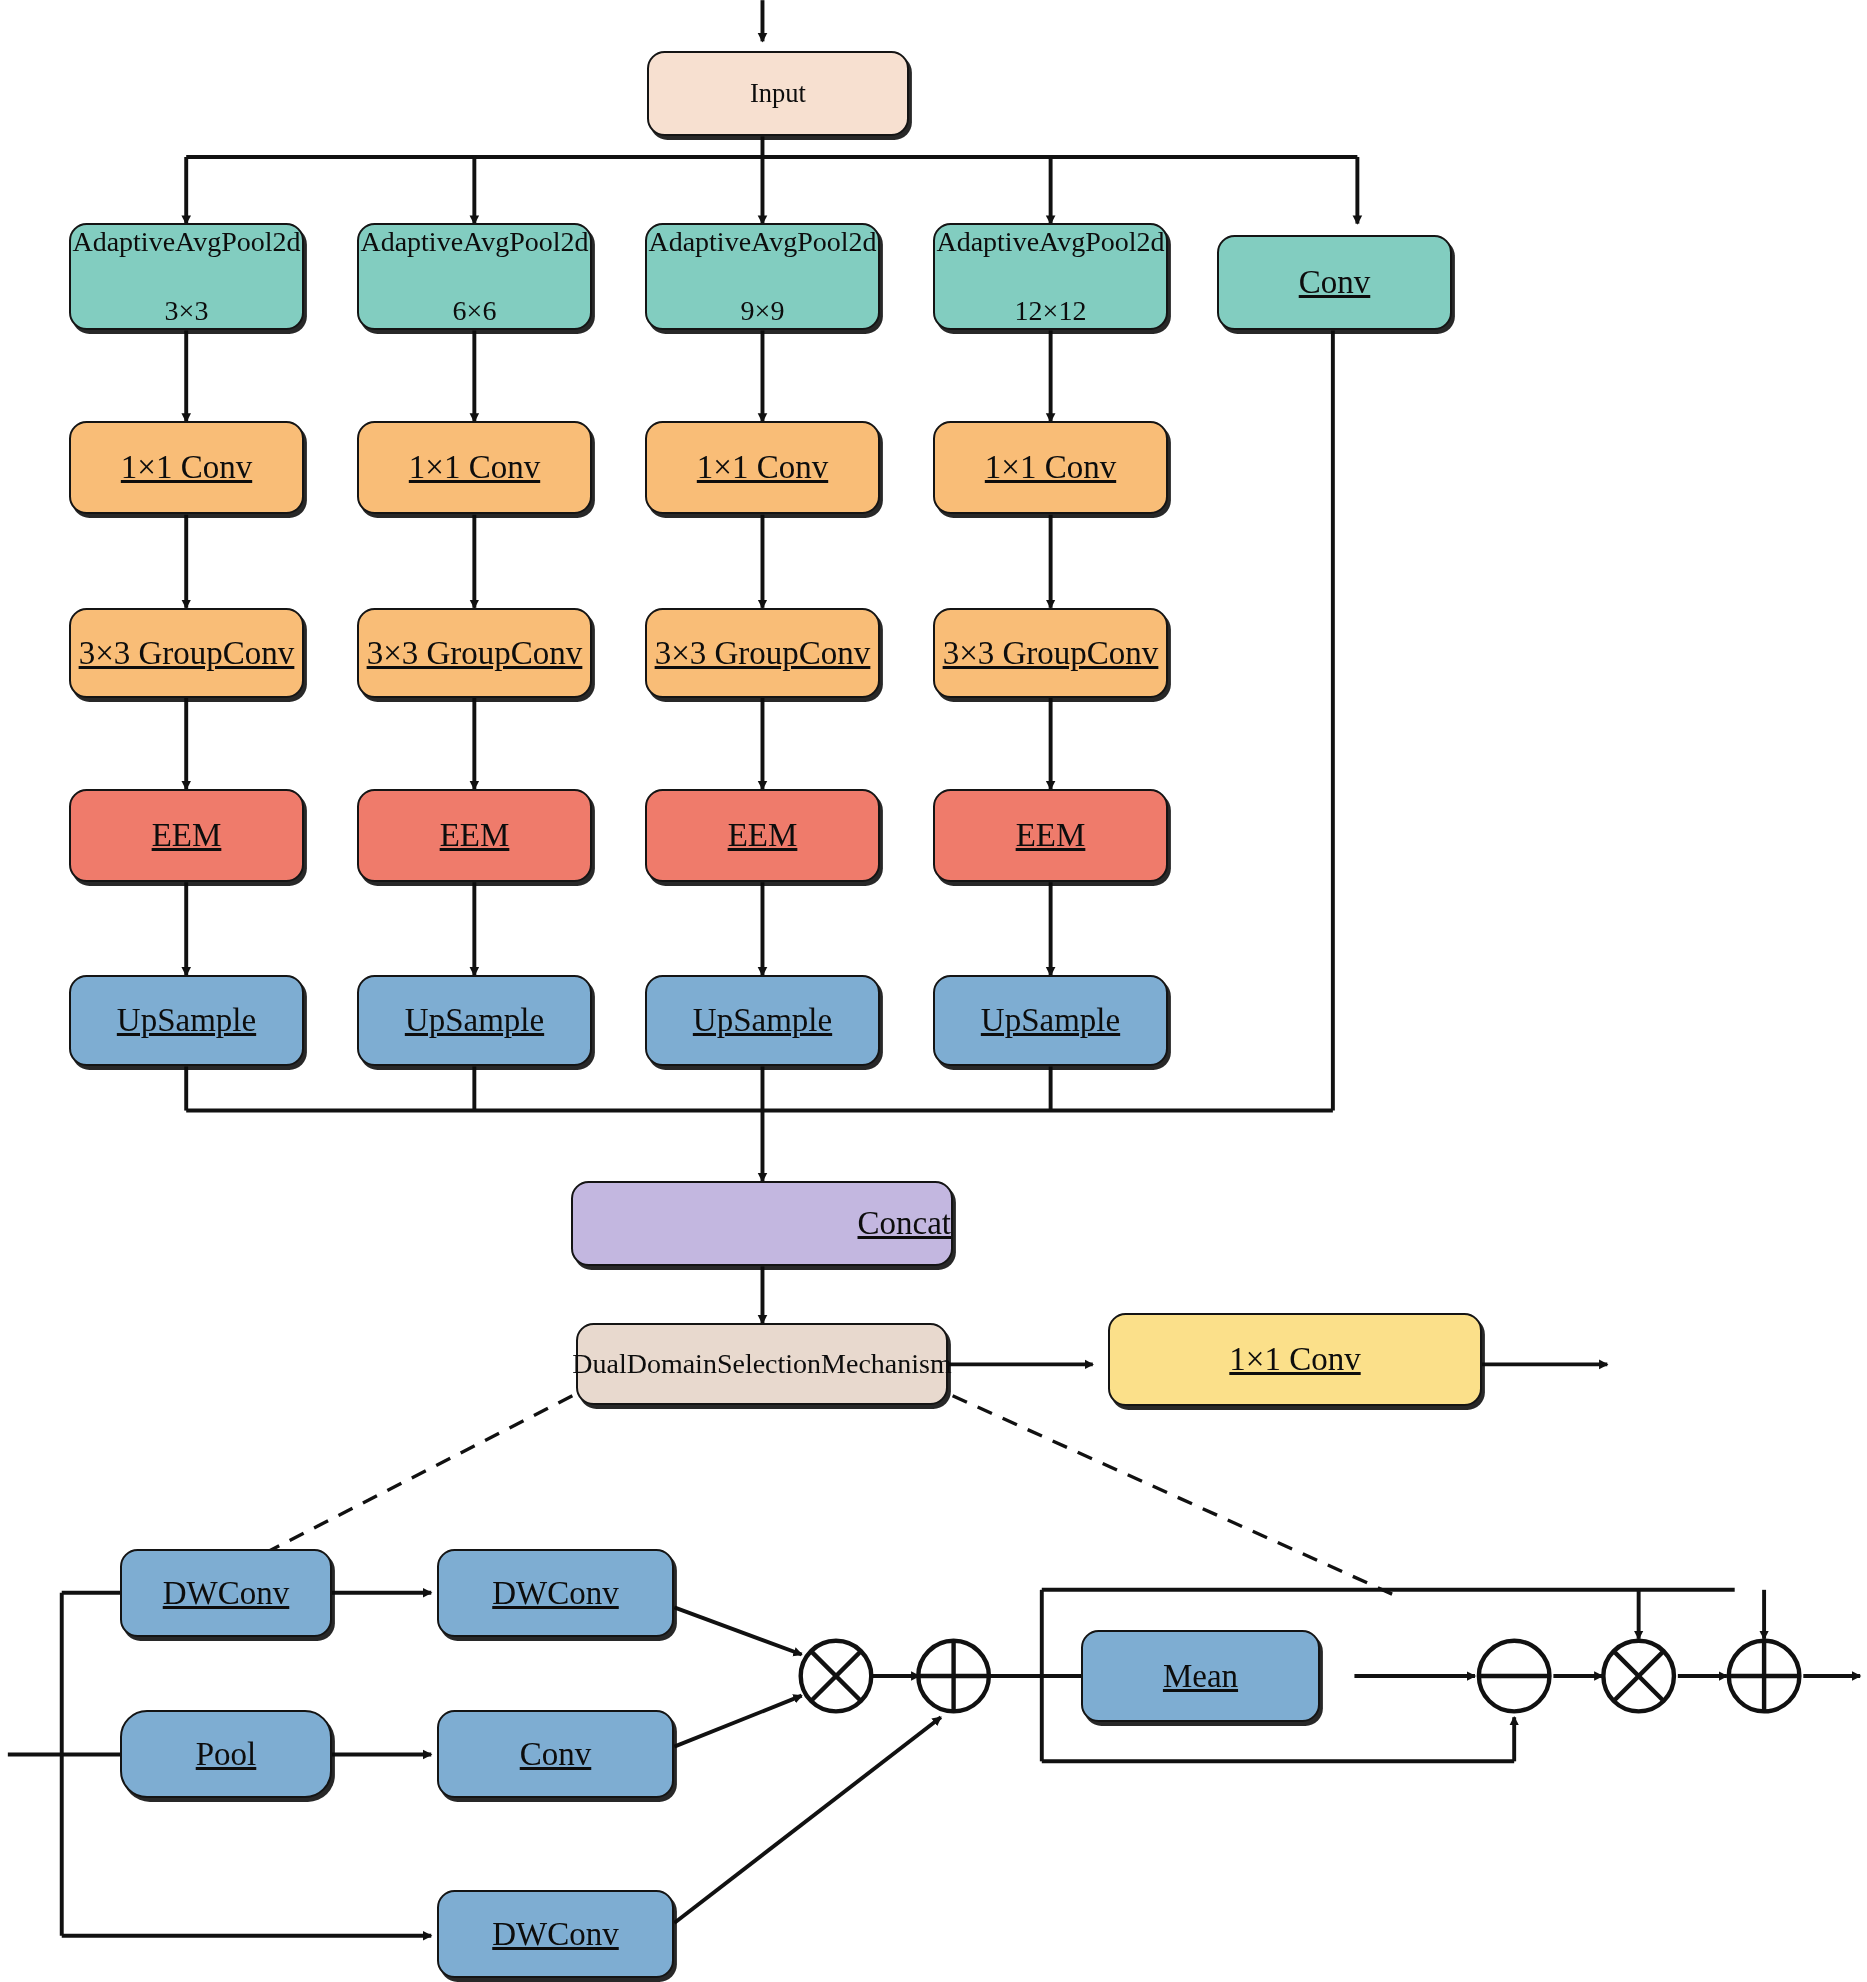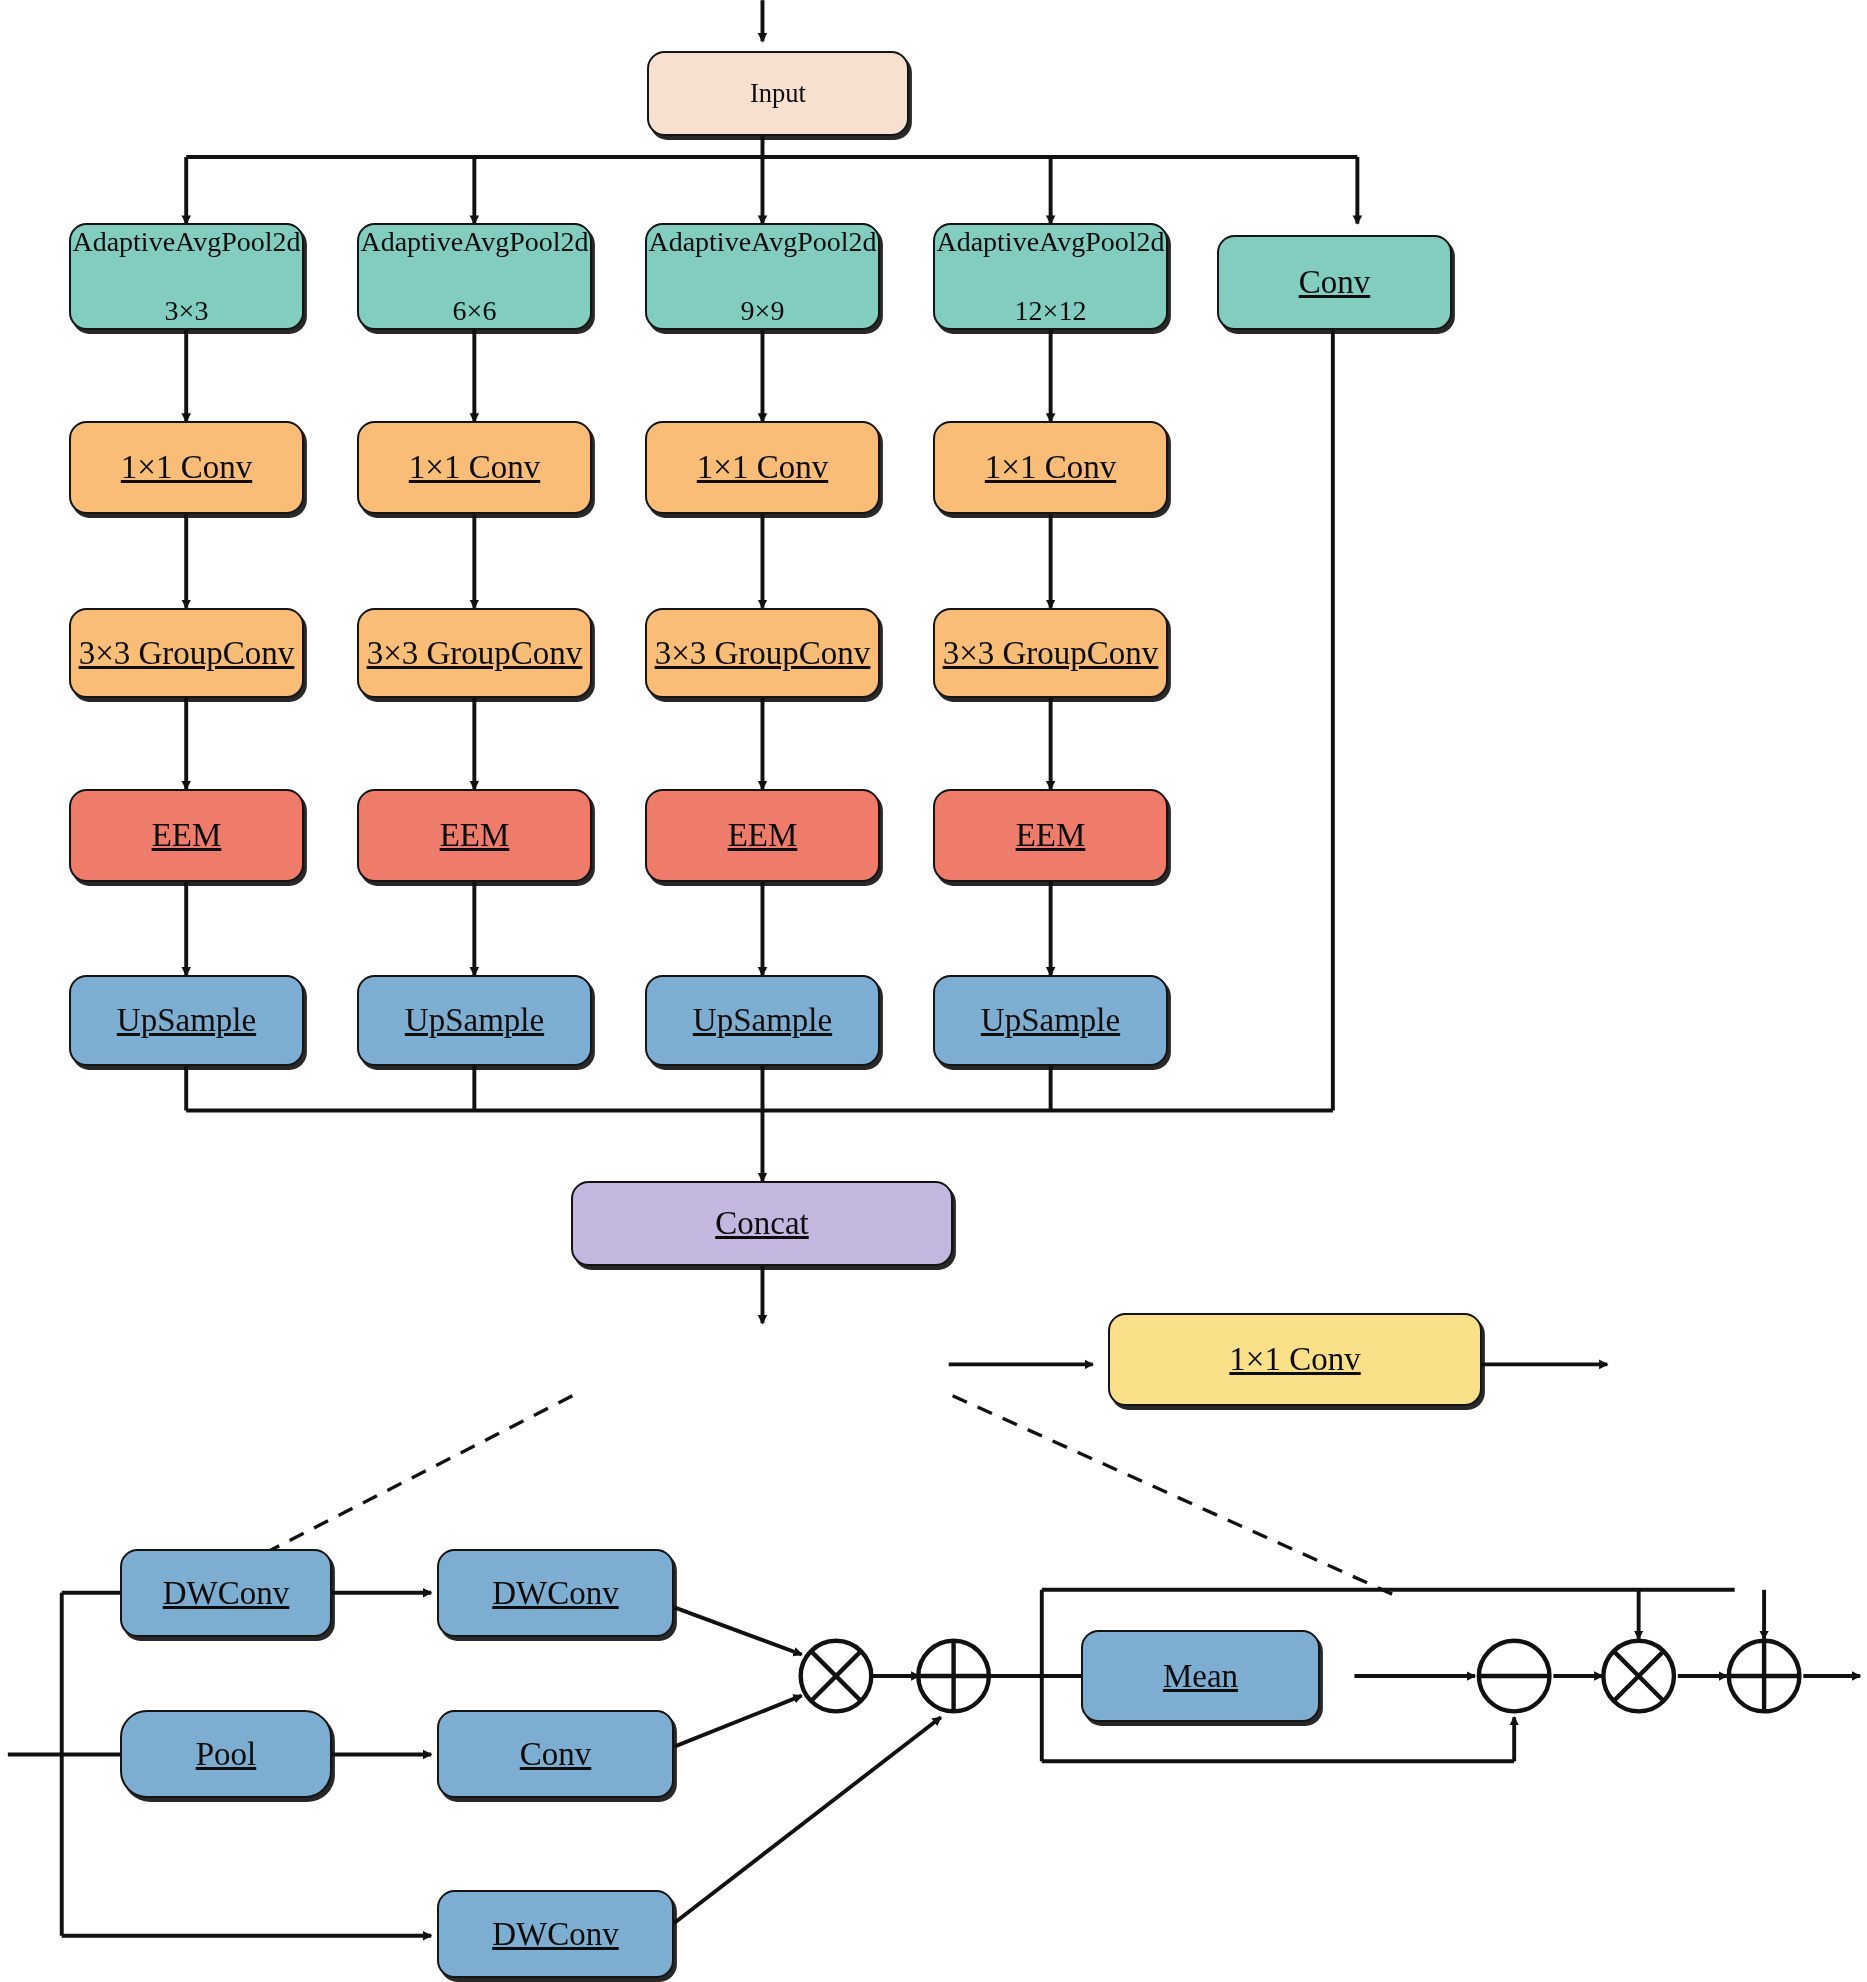--- a/index.html
+++ b/index.html
@@ -202,24 +202,27 @@
     <span>EEM</span>
   </div>
   <div class="node f26" style="left:933px;top:975px;width:235px;height:91px;background:#7eadd2;">
     <span>UpSample</span>
   </div>
 
   <div class="node f26" style="left:1217px;top:235px;width:235px;height:95px;background:#82cdc0;">
     <span>Conv</span>
   </div>
 
-  <div class="node f26" style="left:571px;top:1181px;width:382px;height:85px;background:#c3b7e0;">
+  <div class="node f26" style="left:571px;top:1181px;width:382px;height:85px;background:#c3b7e0;justify-content:flex-end;">
     <span>Concat</span>
   </div>
 
+  <div class="node f25" style="left:576px;top:1323px;width:372px;height:82px;background:#e8d9ce;">
+    <span>DualDomainSelectionMechanism</span>
+  </div>
 
   <div class="node f26" style="left:1108px;top:1313px;width:374px;height:93px;background:#fbe08a;">
     <span>1×1 Conv</span>
   </div>
 
   <div class="node f26" style="left:120px;top:1549px;width:212px;height:88px;background:#7eadd2;">
     <span>DWConv</span>
   </div>
   <div class="node f26" style="left:437px;top:1549px;width:237px;height:88px;background:#7eadd2;">
     <span>DWConv</span>

